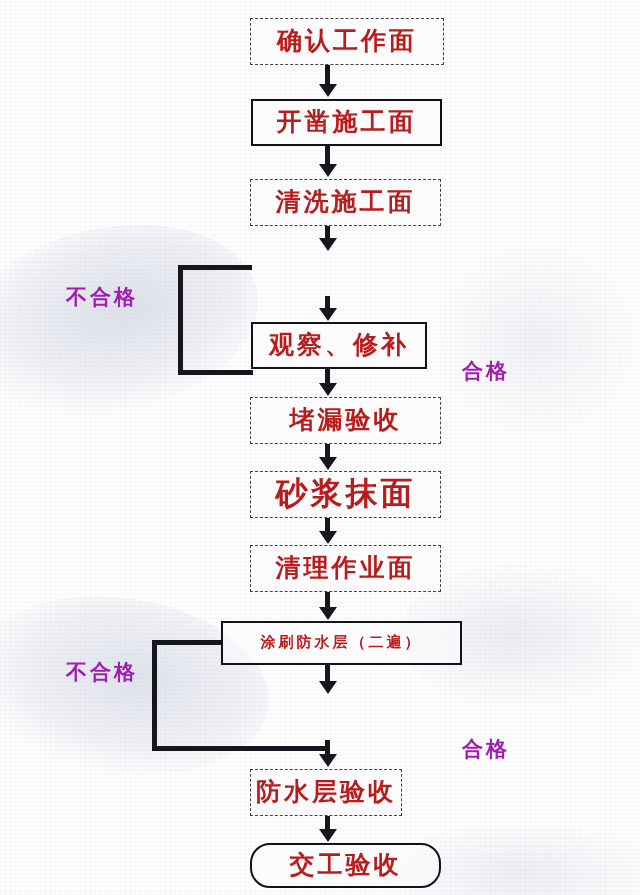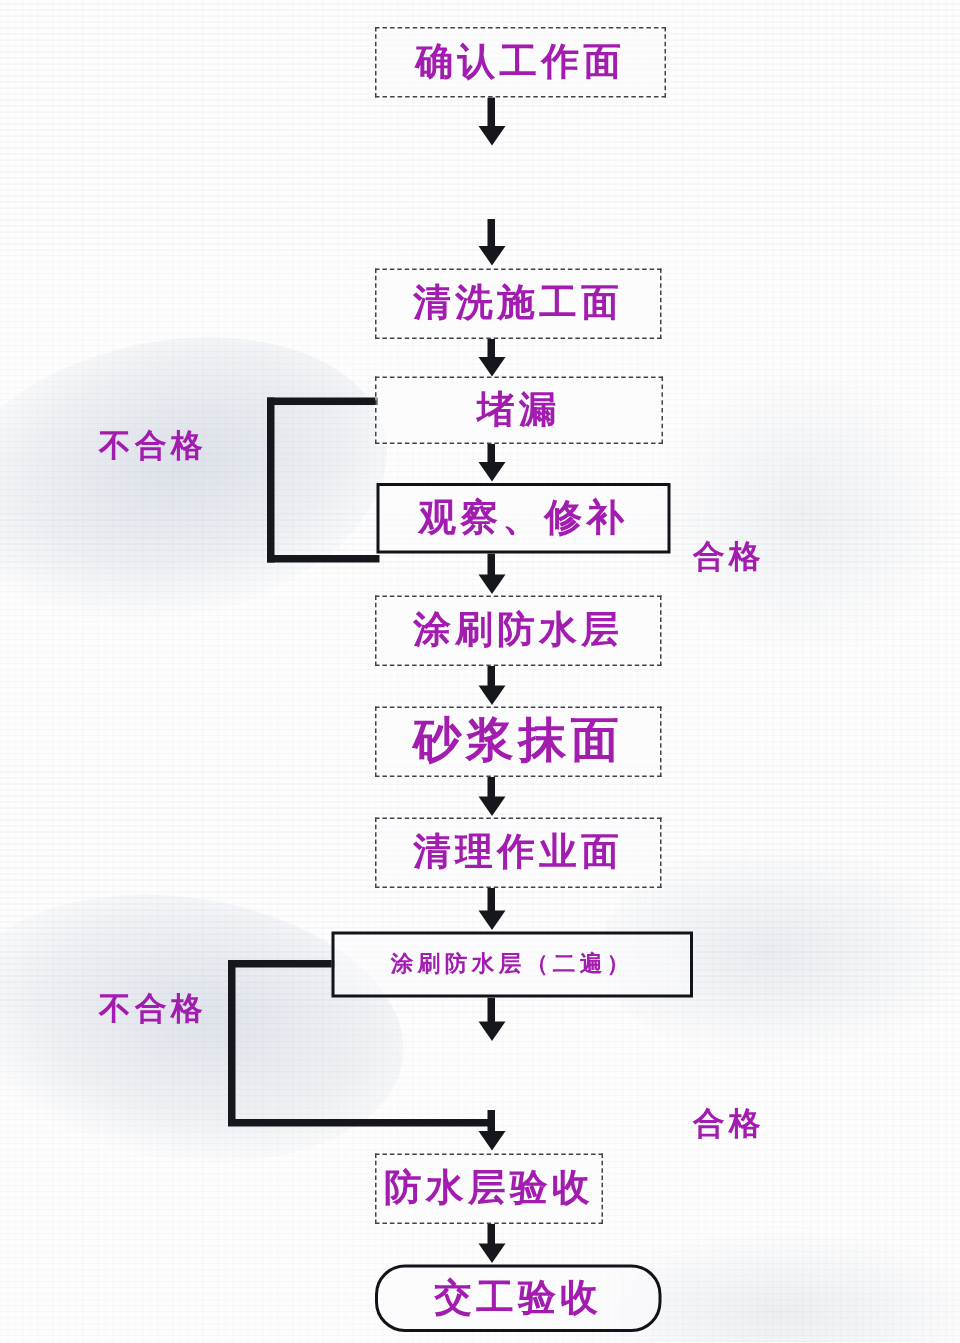--- a/index.html
+++ b/index.html
@@ -77,21 +77,21 @@
   }
 
   
   .node {
     position: absolute;
     box-sizing: border-box;
     display: flex;
     align-items: center;
     justify-content: center;
     background: rgba(252,252,253,0.55);
-    color: #a21caf;
+    color: #b91c1c;
     font-family: "DejaVu Serif", "Liberation Serif", serif;
     font-weight: 700;
     letter-spacing: 3px;
     white-space: nowrap;
     z-index: 4;
   }
   .node.solid {
     border: 2.2px solid #12131a;
   }
   .node.faded {
@@ -182,35 +182,35 @@
   <div class="loop-seg" style="left:178px; top:370px; width:75px;  height:4.5px;"></div>
 
   <div class="loop-seg" style="left:152px; top:640px; width:71px;  height:4.5px;"></div>
   <div class="loop-seg" style="left:152px; top:640px; width:4.5px; height:110px;"></div>
   <div class="loop-seg" style="left:152px; top:746px; width:176px; height:4.5px;"></div>
 
   <div class="node faded" style="left:250px; top:18px;  width:194px; height:47px; font-size:25px;">
     <span class="node-label">确认工作面</span>
   </div>
 
+  <div class="node solid" style="left:251px; top:99px;  width:191px; height:47px; font-size:25px;">
+    <span class="node-label">开凿施工面</span>
+  </div>
 
   <div class="node faded" style="left:250px; top:179px; width:191px; height:47px; font-size:25px;">
     <span class="node-label">清洗施工面</span>
   </div>
 
-  <div class="node faded" style="left:250px; top:251px; width:192px; height:45px; font-size:25px;">
-    <span class="node-label">堵漏</span>
-  </div>
-
-  <div class="node solid" style="left:251px; top:322px; width:196px; height:47px; font-size:25px;">
+
+  <div class="node solid" style="left:251px; top:322px; width:176px; height:47px; font-size:25px;">
     <span class="node-label">观察、修补</span>
   </div>
 
   <div class="node faded" style="left:250px; top:397px; width:191px; height:47px; font-size:25px;">
-    <span class="node-label">涂刷防水层</span>
+    <span class="node-label">堵漏验收</span>
   </div>
 
   <div class="node faded" style="left:250px; top:471px; width:191px; height:47px; font-size:32px;">
     <span class="node-label">砂浆抹面</span>
   </div>
 
   <div class="node faded" style="left:250px; top:545px; width:191px; height:47px; font-size:25px;">
     <span class="node-label">清理作业面</span>
   </div>
 

